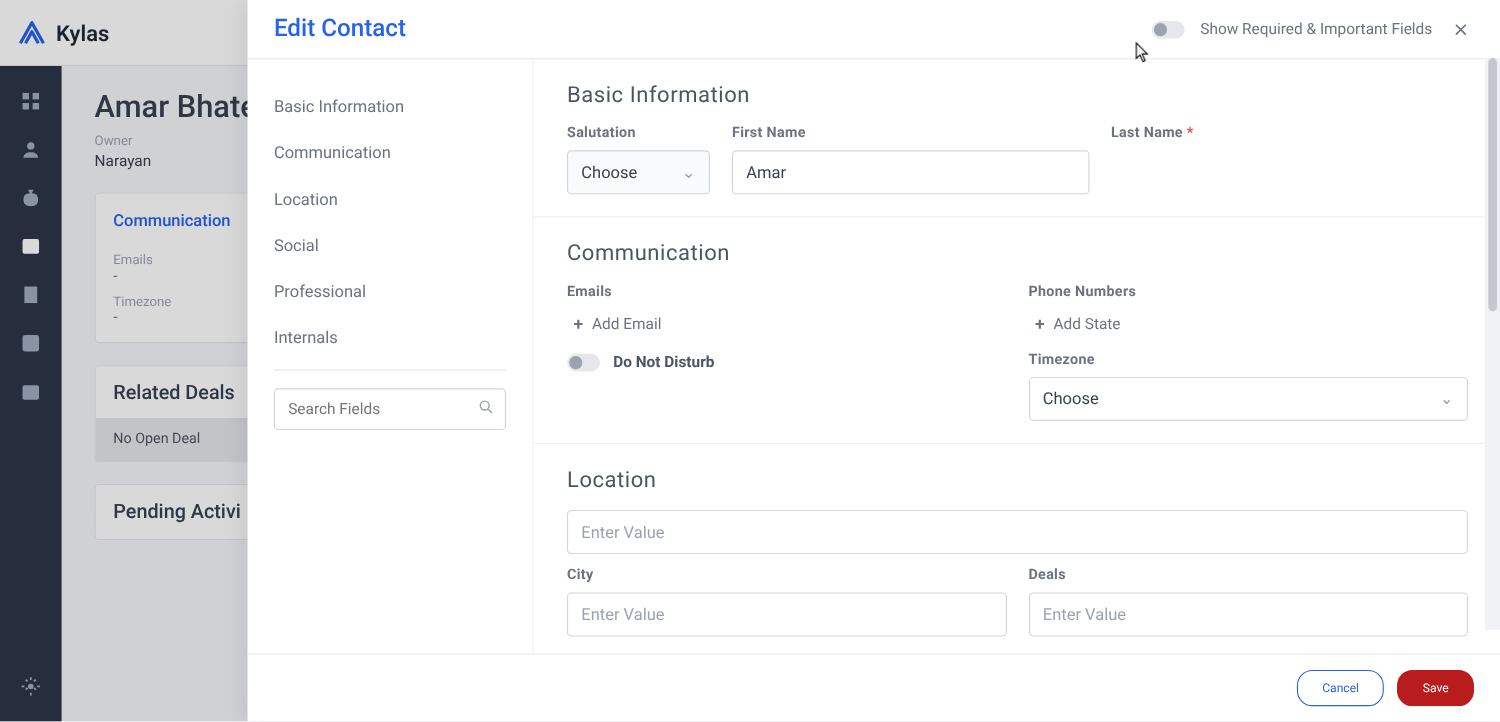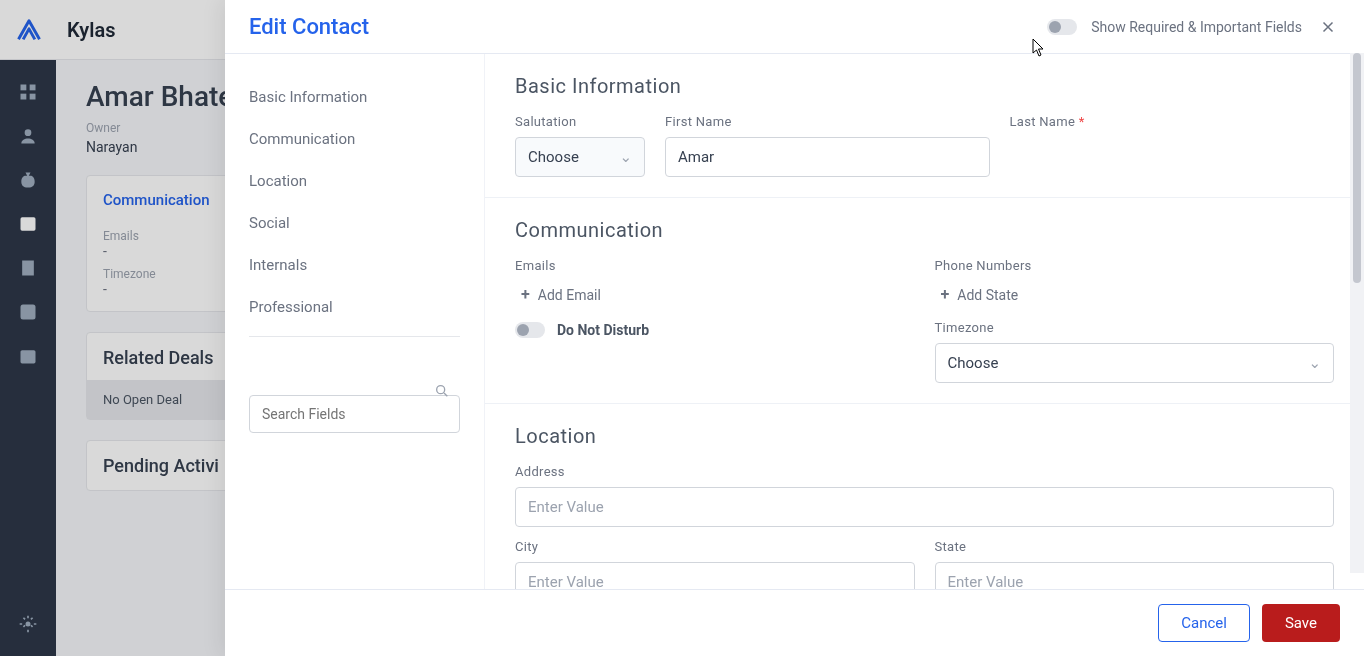--- a/index.html
+++ b/index.html
@@ -2,21 +2,21 @@
 <html><head>
 <meta charset="utf-8">
 <style>
 * { box-sizing: border-box; margin: 0; padding: 0; font-family: -apple-system, BlinkMacSystemFont, "Segoe UI", Roboto, sans-serif; }
 body { background: #f5f6fa; width: 1364px; height: 656px; overflow: hidden; position: relative; }
 
 
 .bg-overlay { position: absolute; inset: 0; background: rgba(0,0,0,0.15); z-index: 5; }
 
 .topbar { position: absolute; top: 0; left: 0; right: 0; height: 60px; background: #fff; display: flex; align-items: center; padding: 0 15px; border-bottom: 1px solid #e5e7eb; }
-.logo { display: flex; align-items: center; gap: 24px; }
+.logo { display: flex; align-items: center; gap: 8px; }
 .logo svg { width: 28px; height: 28px; }
 .logo-text { font-size: 20px; font-weight: 600; color: #1f2937; }
 
 .side-nav { position: absolute; top: 60px; left: 0; width: 56px; bottom: 0; background: #2d3748; display: flex; flex-direction: column; align-items: center; padding-top: 20px; gap: 20px; }
 .side-nav .nav-icon { width: 24px; height: 24px; color: #a0aec0; cursor: pointer; display:flex; align-items:center; justify-content:center; }
 .side-nav .nav-icon.active { color: #fff; }
 .side-nav .settings-icon { margin-top: auto; margin-bottom: 20px; }
 
 .page-body { position: absolute; top: 60px; left: 56px; right: 0; bottom: 0; padding: 20px 30px; }
 .page-title { font-size: 28px; font-weight: 500; color: #374151; margin-bottom: 8px; }
@@ -37,43 +37,43 @@
 .toggle { position: relative; width: 30px; height: 16px; background: #e5e7eb; border-radius: 999px; cursor: pointer; }
 .toggle::after { content: ""; position: absolute; width: 12px; height: 12px; background: #9ca3af; border-radius: 50%; top: 2px; left: 2px; }
 .toggle-label { font-size: 14px; color: #6b7280; }
 .close-btn { width: 24px; height: 24px; cursor: pointer; color: #6b7280; display:flex; align-items:center; justify-content:center;}
 
 .modal-body { display: flex; flex: 1; overflow: hidden; }
 .modal-sidebar { width: 260px; padding: 22px 24px; border-right: 1px solid #f0f2f7; display:flex; flex-direction:column;}
 .sidebar-item { font-size: 15px; color: #6b7280; padding: 12px 0; cursor: pointer; }
 .sidebar-divider { height: 1px; background: #e5e7eb; margin: 8px 0 16px; }
 .search-wrap { position: relative; }
-.search-input { width: 100%; border: 1px solid #d1d5db; border-radius: 4px; padding: 10px 36px 10px 12px; font-size: 14px; color: #0369a1; margin-top: 42px; }
+.search-input { width: 100%; border: 1px solid #d1d5db; border-radius: 4px; padding: 10px 36px 10px 12px; font-size: 14px; color: #0369a1; }
 .search-wrap .s-icon { position: absolute; right: 10px; top: 50%; transform: translateY(-50%); color: #9ca3af; }
 
 .modal-form { flex: 1; overflow-y: auto; padding: 20px 30px 10px; }
 .section-title { font-size: 20px; color: #4b5563; letter-spacing: 0.5px; font-weight: 400; margin-bottom: 16px; }
 .row { display: flex; gap: 20px; margin-bottom: 8px; }
 .col { flex: 1; display: flex; flex-direction: column; }
 .col-narrow { flex: 0 0 130px; display: flex; flex-direction: column;}
-.field-label { font-size: 13px; color: #6b7280; margin-bottom: 8px; letter-spacing: 0.3px; }
+.field-label { font-size: 13px; color: #6b7280; margin-bottom: 8px; letter-spacing: 0.3px; font-weight: bold; }
 .req { color: #ef4444; }
 .input, .select { border: 1px solid #d1d5db; border-radius: 4px; padding: 10px 12px; font-size: 15px; color: #374151; background: #fff; }
 .input::placeholder { color: #9ca3af; }
 .select { display: flex; justify-content: space-between; align-items: center; cursor: pointer; background: #f8fafc; }
 .select .chev { color: #9ca3af; }
 .select-white { background: #fff; }
 .section-divider { height: 1px; background: #eef1f6; margin: 20px -30px 20px; }
 .add-link { display: inline-flex; align-items: center; gap: 8px; color: #6b7280; font-size: 14px; cursor: pointer; padding: 4px 6px; }
 .add-link .plus { font-size: 16px; font-weight: 600; }
 .dnd-row { display: flex; align-items: center; gap: 12px; margin-top: 14px; font-weight: bold; }
 .dnd-label { font-size: 14px; color: #4b5563; }
 
 .modal-footer { display: flex; justify-content: flex-end; gap: 12px; padding: 14px 24px; border-top: 1px solid #e5e9f2; }
-.btn { border-radius: 4px; font-size: 15px; padding: 9px 22px; cursor: pointer; border: 1px solid transparent; }
+.btn { border-radius: 14px; font-size: 11px; padding: 9px 22px; cursor: pointer; border: 1px solid transparent; }
 .btn-cancel { background: #fff; border-color: #2563eb; color: #2563eb; }
 .btn-save { background: #b91c1c; color: #fff; }
 
 .right-scrollbar { position: absolute; right: 0; top: 53px; width: 14px; height: 520px; background: #f1f2f5; z-index: 11; }
 .right-scrollbar::after { content:""; position: absolute; left:3px; top:0; width:8px; height:230px; background:#c4c7cf; border-radius:4px; }
 
 .cursor-arrow { position: absolute; top: 38px; left: 1032px; z-index: 20; width:14px; height:20px; }
 </style>
 </head>
 <body>
@@ -178,22 +178,22 @@
       </div>
     </div>
   </div>
 
   <div class="modal-body">
     <div class="modal-sidebar">
       <div class="sidebar-item">Basic Information</div>
       <div class="sidebar-item">Communication</div>
       <div class="sidebar-item">Location</div>
       <div class="sidebar-item">Social</div>
+      <div class="sidebar-item">Professional</div>
       <div class="sidebar-item">Internals</div>
-      <div class="sidebar-item">Professional</div>
       <div class="sidebar-divider"></div>
       <div class="search-wrap">
         <input class="search-input" placeholder="Search Fields" style="">
         <span class="s-icon">
           <svg width="16" height="16" viewBox="0 0 24 24" fill="none">
               <circle cx="10" cy="10" r="6" stroke="currentColor" stroke-width="2"></circle>
               <path d="M15 15l5 5" stroke="currentColor" stroke-width="2"></path>
             </svg>
         </span>
       </div>
@@ -246,31 +246,30 @@
             <span class="chev">⌄</span>
           </div>
         </div>
       </div>
 
       <div class="section-divider"></div>
 
       <div class="section-title">Location</div>
       <div class="row">
         <div class="col">
-          <span class="field-label">Address</span>
           <input class="input" placeholder="Enter Value" style="">
         </div>
       </div>
       <div class="row" style="margin-top:12px">
         <div class="col">
           <span class="field-label">City</span>
           <input class="input" placeholder="Enter Value" style="">
         </div>
         <div class="col">
-          <span class="field-label">State</span>
+          <span class="field-label">Deals</span>
           <input class="input" placeholder="Enter Value" style="">
         </div>
       </div>
     </div>
   </div>
 
   <div class="modal-footer">
     <button class="btn btn-cancel">Cancel</button>
     <button class="btn btn-save">Save</button>
   </div>

